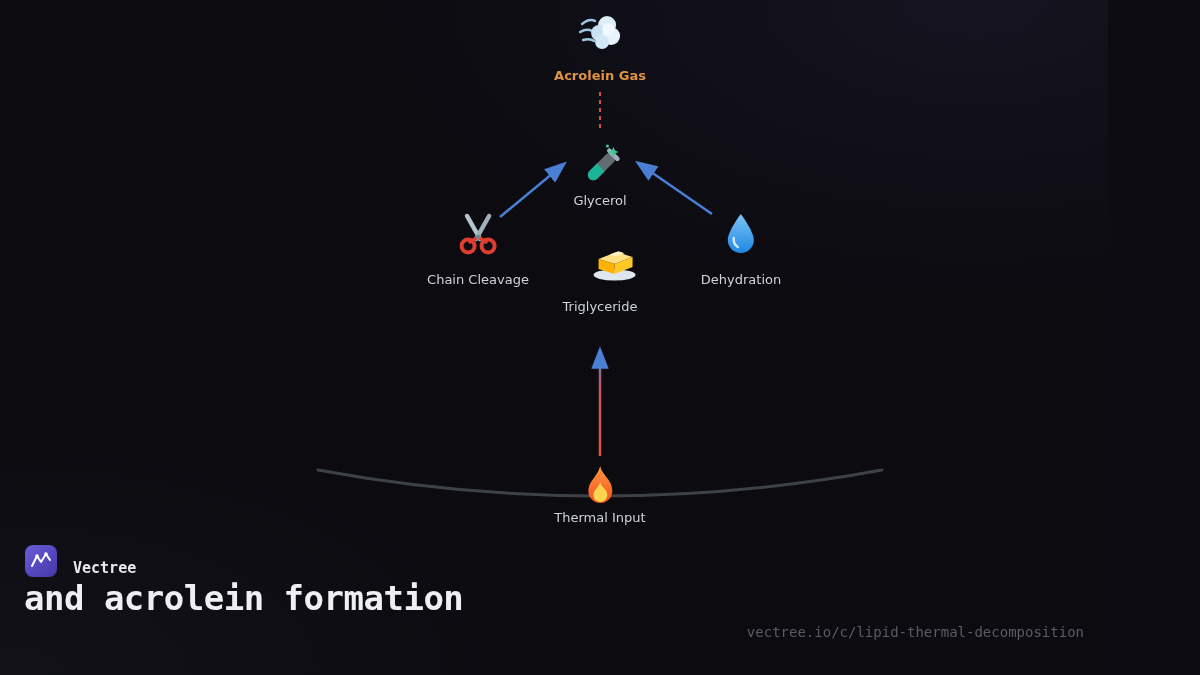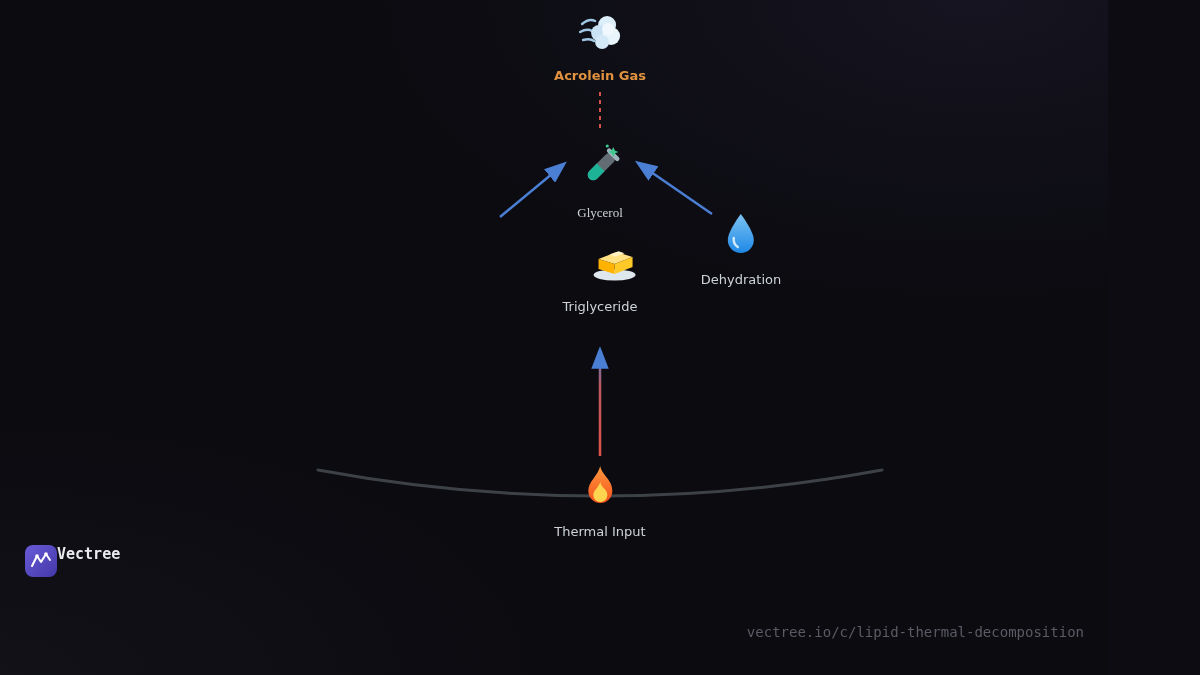--- a/index.html
+++ b/index.html
@@ -9,21 +9,21 @@
       radial-gradient(1000px 500px at 88% 0%, rgba(40,36,62,0.35), transparent 60%),
       radial-gradient(900px 420px at 0% 100%, rgba(34,34,44,0.28), transparent 60%),
       #0b0b10;
     font-family:"DejaVu Sans","Liberation Sans",sans-serif;
   }
   .connectors{position:absolute;left:0;top:0;pointer-events:none;}
   .node{position:absolute;display:flex;flex-direction:column;align-items:center;transform:translateX(-50%);}
   .node .label{font-size:13px;color:#ced3d8;white-space:nowrap;}
   .node .label.accent{color:#e0923f;font-weight:bold;}
   .icon{display:block;}
-  .footer-brand-row{position:absolute;left:25px;top:545px;display:flex;align-items:flex-start;gap:0;}
+  .footer-brand-row{position:absolute;left:25px;top:545px;display:flex;align-items:flex-end;gap:16px;}
   .brand-name{font-family:"DejaVu Sans Mono","Liberation Mono",monospace;font-weight:bold;font-size:15px;color:#e9eaee;}
   .page-title{position:absolute;left:24px;top:581px;font-family:"DejaVu Sans Mono","Liberation Mono",monospace;font-weight:bold;font-size:34px;line-height:34px;color:#edeff2;letter-spacing:-0.5px;white-space:nowrap;}
   .page-url{position:absolute;right:24px;top:624px;font-family:"DejaVu Sans Mono","Liberation Mono",monospace;font-size:14px;color:#5b5b65;text-align:right;}
 </style>
 </head>
 <body>
 
 <div class="stage">
 
   <svg class="connectors" width="1200" height="675" viewBox="0 0 1200 675">
@@ -61,23 +61,35 @@
   <div class="node" style="left:600px;top:143px;">
     <svg class="icon" width="44" height="44" viewBox="0 0 44 44">
       <g transform="rotate(45 22 24)">
         <rect x="17" y="6" width="11" height="34" rx="5.5" fill="#b9c9d4" opacity="0.5"></rect>
         <path d="M17 24 v10.5 a5.5 5.5 0 0 0 11 0 V24 z" fill="#1db396"></path>
         <rect x="14.5" y="4" width="16" height="4.5" rx="2.2" fill="#9fb3bf"></rect>
       </g>
       <path d="M35 4 l1.6 3.4 3.4 1.6 -3.4 1.6 -1.6 3.4 -1.6 -3.4 -3.4 -1.6 3.4 -1.6 z" fill="#3ec98e"></path>
       <circle cx="29" cy="3" r="1.6" fill="#3ec98e"></circle>
     </svg>
-    <div class="label" style="margin-top:18px;font-family:Liberation Serif, serif;">Glycerol</div>
+    <div class="label" style="margin-top:6px;">Glycerol</div>
   </div>
 
+  <div class="node" style="left:478px;top:212px;">
+    <svg class="icon" width="46" height="44" viewBox="0 0 46 44">
+      <path d="M12 4 L25 27" stroke="#b6c3cc" stroke-width="4.5" stroke-linecap="round"></path>
+      <path d="M34 4 L21 27" stroke="#9fb0ba" stroke-width="4.5" stroke-linecap="round"></path>
+      <path d="M23 25 L15 30" stroke="#e03d31" stroke-width="3.5" stroke-linecap="round"></path>
+      <path d="M23 25 L31 30" stroke="#e03d31" stroke-width="3.5" stroke-linecap="round"></path>
+      <circle cx="13" cy="34" r="6.5" fill="none" stroke="#e03d31" stroke-width="4"></circle>
+      <circle cx="33" cy="34" r="6.5" fill="none" stroke="#e03d31" stroke-width="4"></circle>
+      <circle cx="23" cy="25" r="2.2" fill="#6f8694"></circle>
+    </svg>
+    <div class="label" style="margin-top:16px;">Chain Cleavage</div>
+  </div>
 
   <div class="node" style="left:741px;top:212px;">
     <svg class="icon" width="36" height="44" viewBox="0 0 36 44">
       <defs>
         <linearGradient id="gDrop" x1="0" y1="0" x2="0" y2="1">
           <stop offset="0" stop-color="#7cc3f4"></stop>
           <stop offset="1" stop-color="#1e88e5"></stop>
         </linearGradient>
       </defs>
       <path d="M18 2 C18 2 5 19 5 28 a13 13 0 0 0 26 0 C31 19 18 2 18 2 z" fill="url(#gDrop)"></path>
@@ -101,37 +113,38 @@
     <svg class="icon" width="40" height="44" viewBox="0 0 40 44">
       <defs>
         <linearGradient id="gFlame" x1="0" y1="0" x2="0" y2="1">
           <stop offset="0" stop-color="#ff9a3d"></stop>
           <stop offset="1" stop-color="#f4511e"></stop>
         </linearGradient>
       </defs>
       <path d="M20 2 C21 11 32 15 32 27 a12 12 0 0 1 -24 0 C8 17 17 13 20 2 z" fill="url(#gFlame)"></path>
       <path d="M20 18 C21 24 27 25 27 31 a7 7 0 0 1 -14 0 C13 26 18 24 20 18 z" fill="#ffd54f"></path>
     </svg>
-    <div class="label" style="margin-top:16px;">Thermal Input</div>
+    <div class="label" style="margin-top:2px;">Thermal Input</div>
   </div>
 
   <div class="footer-brand-row">
     <svg width="32" height="32" viewBox="0 0 32 32">
       <defs>
         <linearGradient id="gLogo" x1="0" y1="0" x2="1" y2="1">
           <stop offset="0" stop-color="#6a5bd8"></stop>
           <stop offset="1" stop-color="#4338a8"></stop>
         </linearGradient>
       </defs>
       <rect width="32" height="32" rx="8" fill="url(#gLogo)"></rect>
       <polyline points="7,21 12,11 16,17 21,9 25,15" stroke="#ffffff" stroke-width="2" fill="none" stroke-linecap="round" stroke-linejoin="round"></polyline>
       <circle cx="12" cy="11" r="1.8" fill="#ffffff"></circle>
       <circle cx="21" cy="9" r="1.8" fill="#ffffff"></circle>
     </svg>
     <span class="brand-name">Vectree</span>
   </div>
 
   <div class="page-title">
+    <div>and acrolein formation</div>
   </div>
 
   <div class="page-url">vectree.io/c/lipid-thermal-decomposition</div>
 
 </div>
 
 </body></html>

